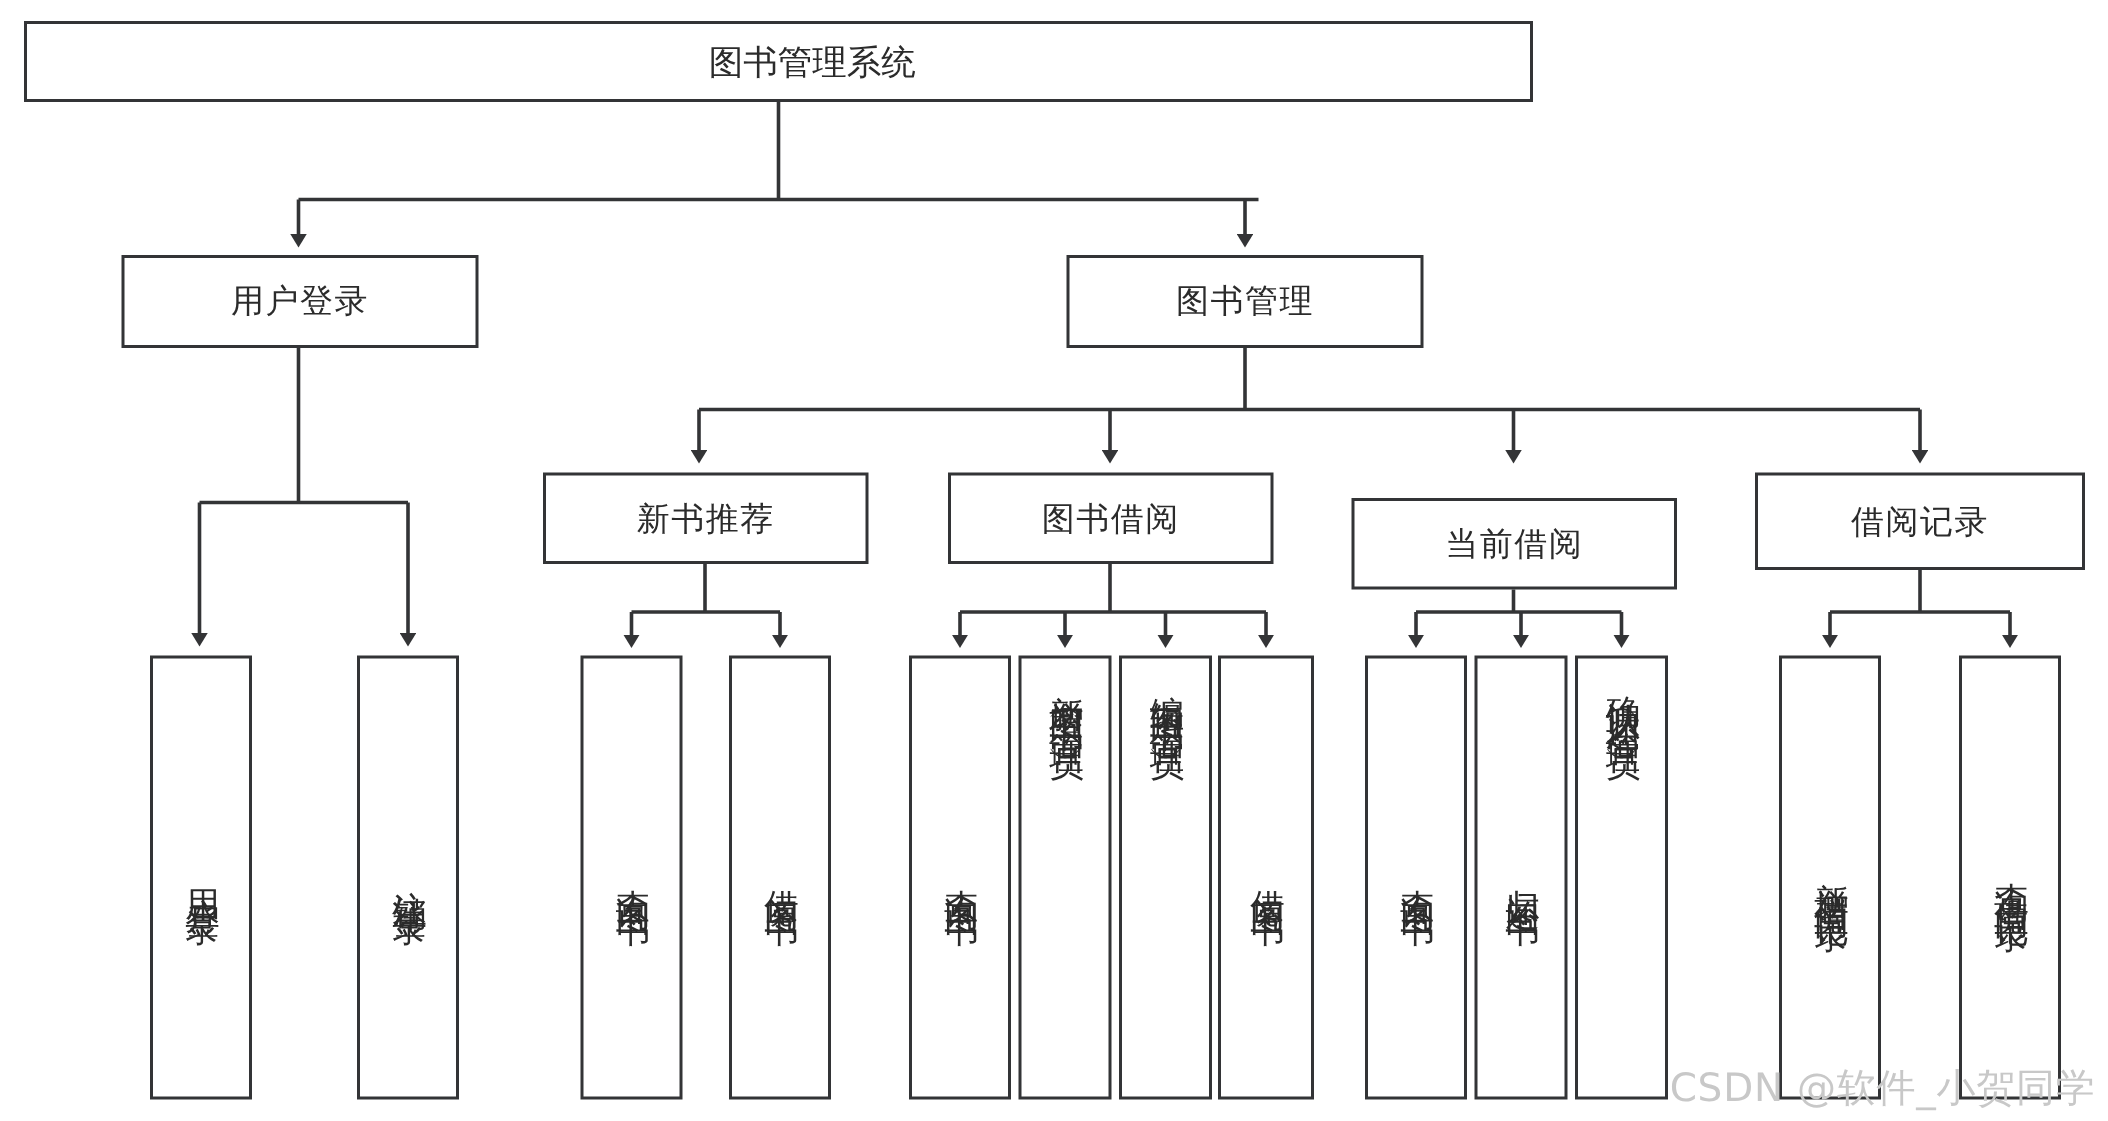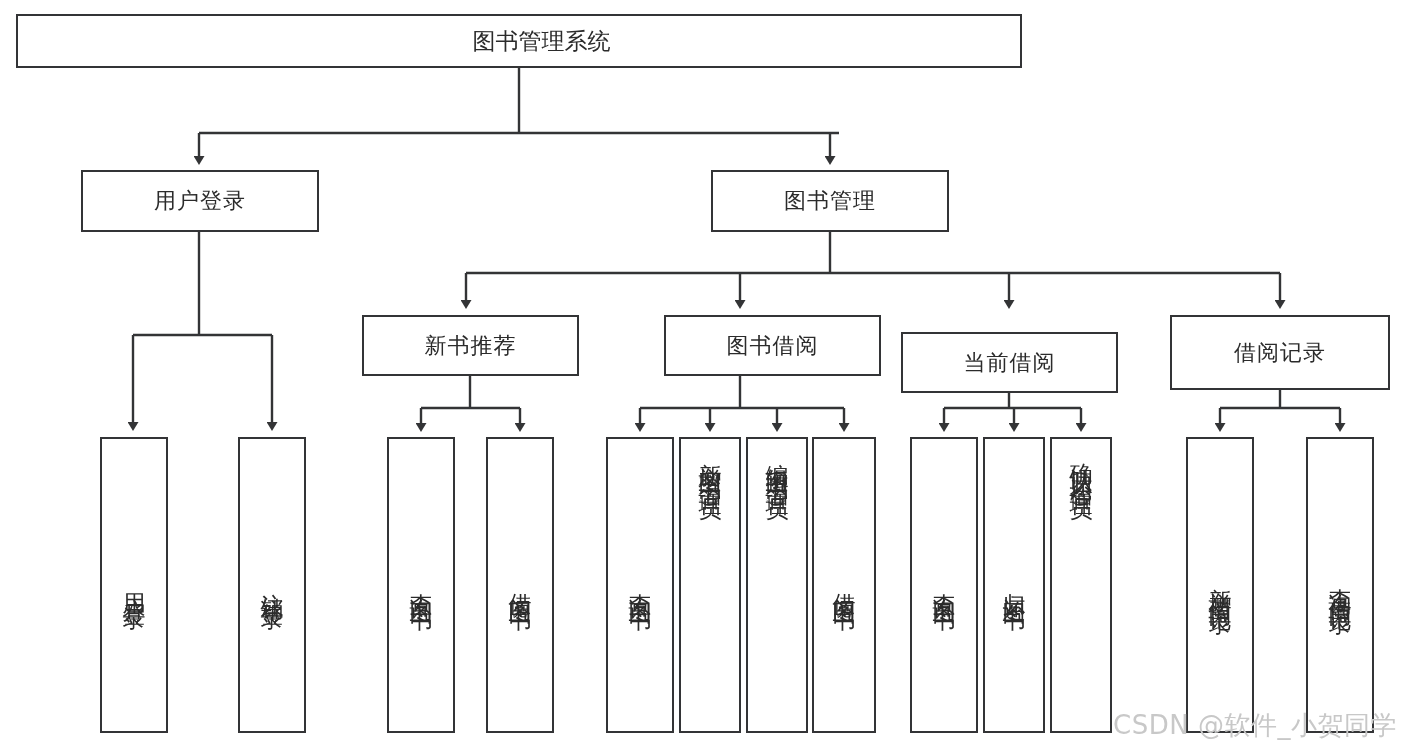--- a/index.html
+++ b/index.html
@@ -82,27 +82,27 @@
   <div class="node h" style="left:81px;top:170px;width:238px;height:62px;">
     <span>用户登录</span>
   </div>
   <div class="node h" style="left:711px;top:170px;width:238px;height:62px;">
     <span>图书管理</span>
   </div>
 
   <div class="node h" style="left:362px;top:315px;width:217px;height:61px;">
     <span>新书推荐</span>
   </div>
-  <div class="node h" style="left:664px;top:315px;width:217px;height:61px;">
+  <div class="node h" style="left:632px;top:315px;width:217px;height:61px;">
     <span>图书借阅</span>
   </div>
   <div class="node h" style="left:901px;top:332px;width:217px;height:61px;">
     <span>当前借阅</span>
   </div>
-  <div class="node h" style="left:1170px;top:315px;width:220px;height:75px;font-family:Liberation Mono, monospace;">
+  <div class="node h" style="left:1170px;top:315px;width:220px;height:65px;font-family:Liberation Mono, monospace;">
     <span>借阅记录</span>
   </div>
 
   <div class="leaf mid" style="left:100px;top:437px;width:68px;height:296px;">
     <span class="vtext">用户登录</span>
   </div>
   <div class="leaf mid" style="left:238px;top:437px;width:68px;height:296px;">
     <span class="vtext">注销登录</span>
   </div>
   <div class="leaf mid" style="left:387px;top:437px;width:68px;height:296px;">

